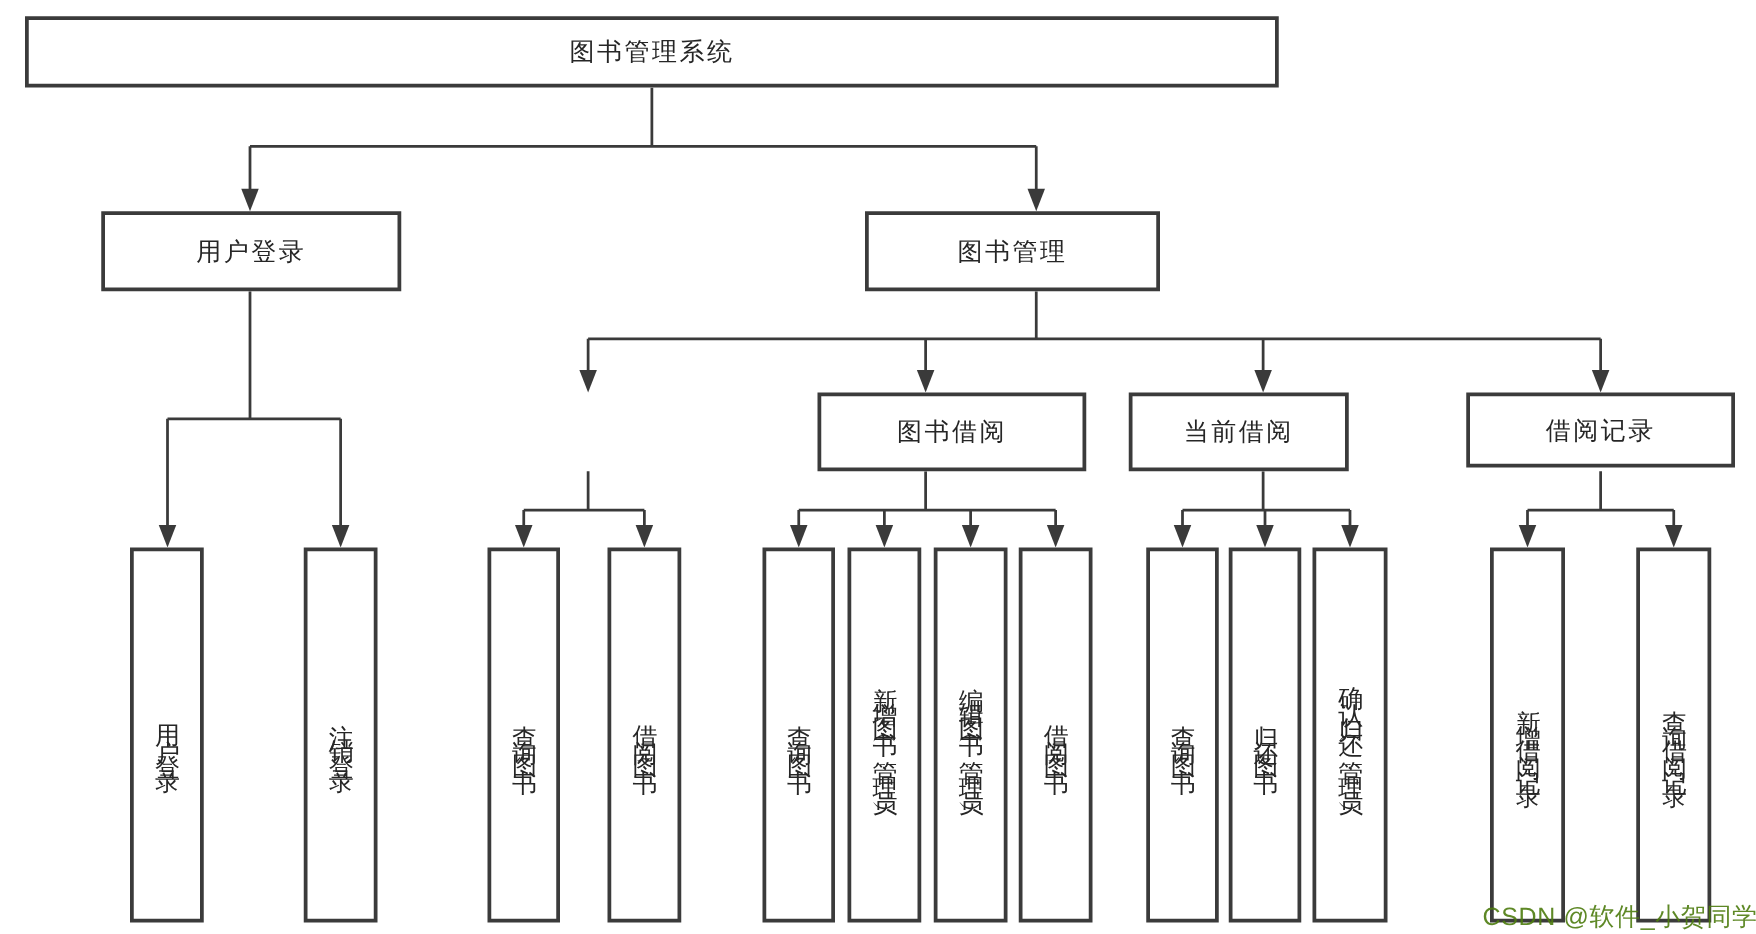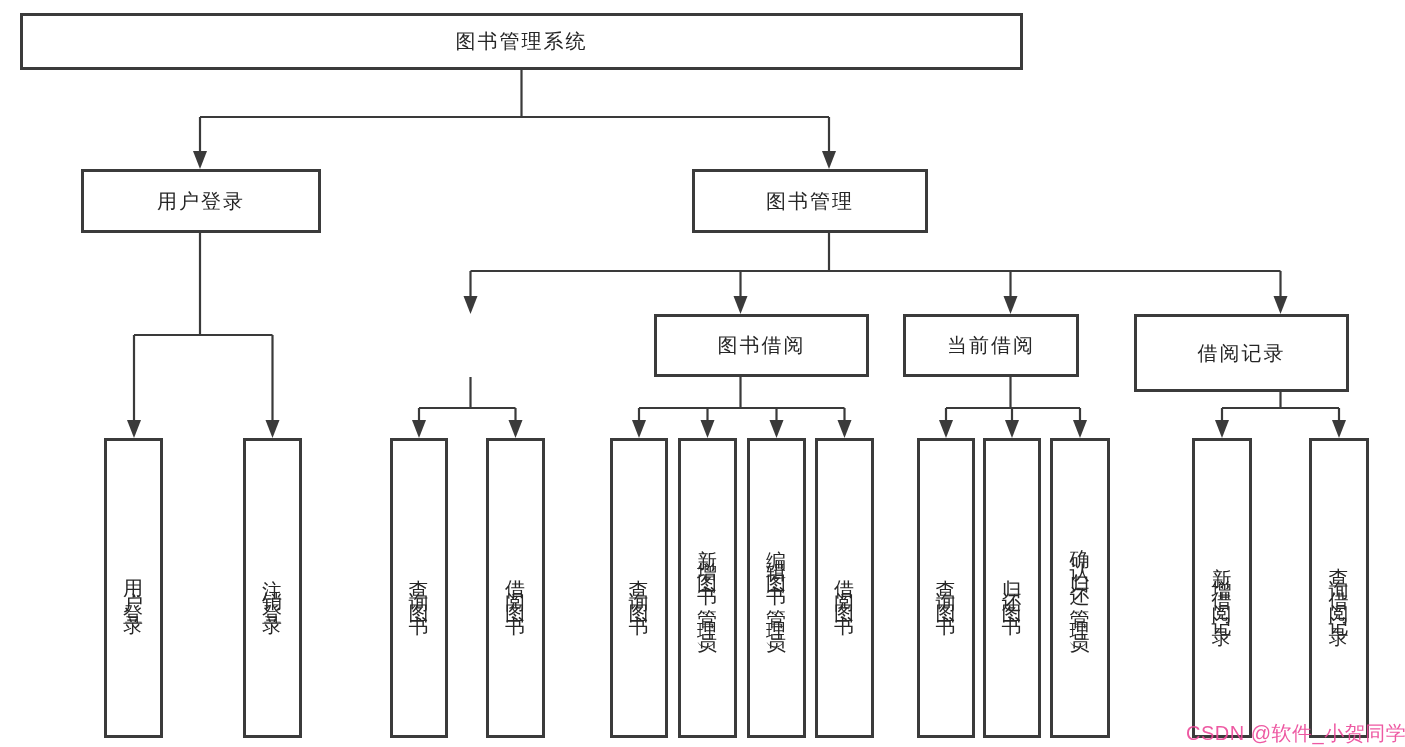--- a/index.html
+++ b/index.html
@@ -46,21 +46,21 @@
     text-orientation: mixed;
     font-size: 20px;
     letter-spacing: 12px;
     line-height: 1;
   }
   .watermark {
     position: absolute;
     left: 1186px;
     top: 720px;
     font-size: 20px;
-    color: #ec4899;
+    color: #4d7c0f;
     letter-spacing: 0.5px;
     white-space: nowrap;
     z-index: 3;
     opacity: 0.9;
   }
 </style>
 </head>
 <body>
 
 <div class="canvas">
@@ -105,21 +105,21 @@
     </g>
   </svg>
 
   <div class="box h" style="left:20px; top:13px; width:1003px; height:57px;">图书管理系统</div>
 
   <div class="box h" style="left:81px; top:169px; width:240px; height:64px;">用户登录</div>
   <div class="box h" style="left:692px; top:169px; width:236px; height:64px;">图书管理</div>
 
   <div class="box h" style="left:633px; top:314px; width:215px; height:63px;margin-left:21px;">图书借阅</div>
   <div class="box h" style="left:903px; top:314px; width:176px; height:63px;">当前借阅</div>
-  <div class="box h" style="left:1134px; top:314px; width:215px; height:78px;">借阅记录</div>
+  <div class="box h" style="left:1173px; top:314px; width:215px; height:60px;">借阅记录</div>
 
   <div class="box v" style="left:104px; top:438px; width:59px; height:300px;">用户登录</div>
   <div class="box v" style="left:243px; top:438px; width:59px; height:300px;">注销登录</div>
 
   <div class="box v" style="left:390px; top:438px; width:58px; height:300px;">查询图书</div>
   <div class="box v" style="left:486px; top:438px; width:59px; height:300px;">借阅图书</div>
 
   <div class="box v" style="left:610px; top:438px; width:58px; height:300px;">查询图书</div>
   <div class="box v" style="left:678px; top:438px; width:59px; height:300px;">新增图书（管理员）</div>
   <div class="box v" style="left:747px; top:438px; width:59px; height:300px;">编辑图书（管理员）</div>

